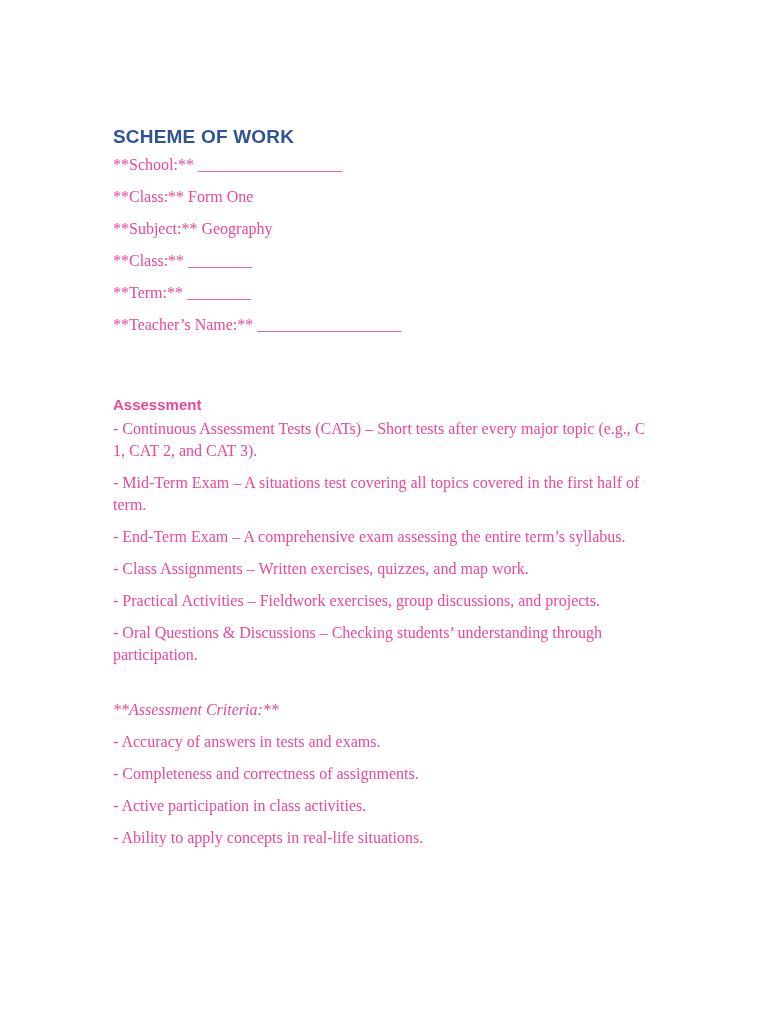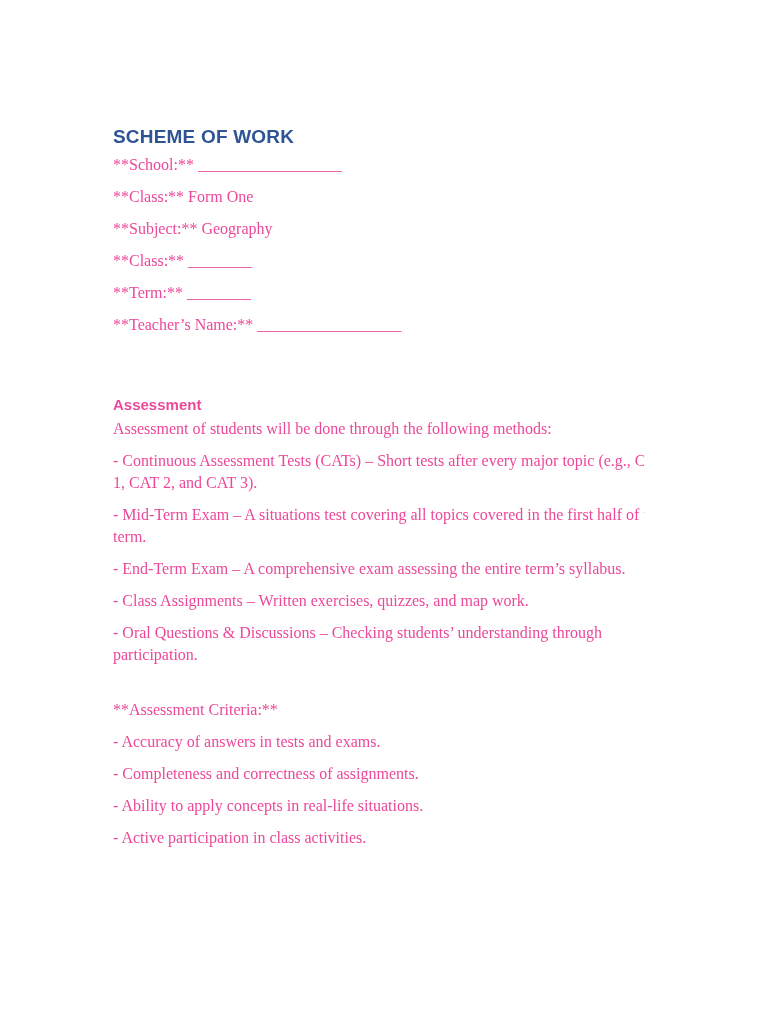--- a/index.html
+++ b/index.html
@@ -39,48 +39,49 @@
   .section-heading {
     font-family: "Liberation Sans", sans-serif;
     font-weight: 700;
     font-size: 15px;
     line-height: 20px;
     color: #ec4899;
     margin: 59px 0 3px 0;
   }
   .criteria-heading {
     margin-top: 33px;
+    font-style: italic;
   }
 </style>
 </head>
 <body>
 
 <div class="page">
   <div class="content">
 
     <h1 class="doc-title">SCHEME OF WORK</h1>
 
     <p class="body-line">**School:** __________________</p>
     <p class="body-line">**Class:** Form One</p>
     <p class="body-line">**Subject:** Geography</p>
     <p class="body-line">**Class:** ________</p>
     <p class="body-line">**Term:** ________</p>
     <p class="body-line">**Teacher’s Name:** __________________</p>
 
     <h2 class="section-heading">Assessment</h2>
 
-    <p class="body-line">Assessment of students will be done through the following methods:</p>
 
     <p class="body-line">- Continuous Assessment Tests (CATs) – Short tests after every major topic (e.g., CAT 1, CAT 2, and CAT 3).</p>
     <p class="body-line">- Mid-Term Exam – A situations test covering all topics covered in the first half of the term.</p>
     <p class="body-line">- End-Term Exam – A comprehensive exam assessing the entire term’s syllabus.</p>
     <p class="body-line">- Class Assignments – Written exercises, quizzes, and map work.</p>
+    <p class="body-line">- Practical Activities – Fieldwork exercises, group discussions, and projects.</p>
     <p class="body-line">- Oral Questions &amp; Discussions – Checking students’ understanding through participation.</p>
 
     <p class="body-line criteria-heading">**Assessment Criteria:**</p>
 
     <p class="body-line">- Accuracy of answers in tests and exams.</p>
     <p class="body-line">- Completeness and correctness of assignments.</p>
+    <p class="body-line">- Active participation in class activities.</p>
     <p class="body-line">- Ability to apply concepts in real-life situations.</p>
-    <p class="body-line">- Active participation in class activities.</p>
 
   </div>
 </div>
 
 </body></html>

